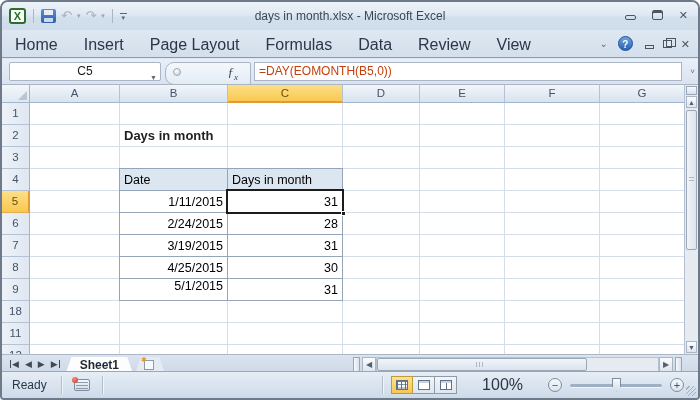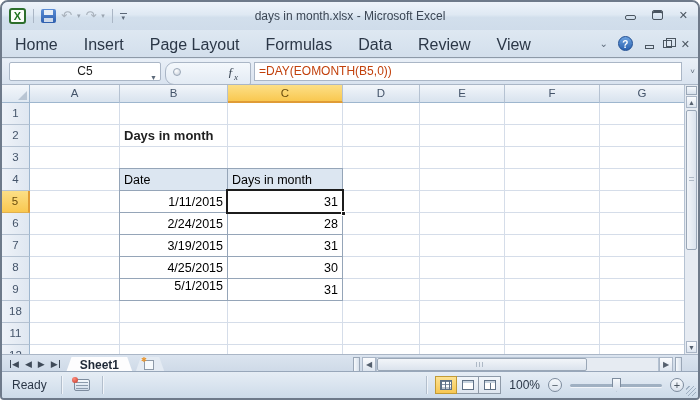--- a/index.html
+++ b/index.html
@@ -161,21 +161,21 @@
   .viewbtns { display:flex; }
   .vb { width:22px; height:18px; border:1px solid #8headline; border:1px solid #8e9aa8; background:linear-gradient(to bottom,#f2f6fa,#dde5ef);
     display:flex; align-items:center; justify-content:center; }
   .vb.active { background:linear-gradient(to bottom,#fde292,#f7c752); border-color:#c District; border-color:#c29b35; }
   .vb + .vb { border-left:none; }
   .vbi { width:12px; height:10px; border:1px solid #5f7186; background:#fff; }
   .vbi.grid { background-image:linear-gradient(#5f7186 1px,transparent 1px),linear-gradient(90deg,#5f7186 1px,transparent 1px);
     background-size:4px 3.3px; }
   .vbi.pagelayout { box-shadow:inset 0 2px 0 #c7d3df; }
   .vbi.pagebreak { background-image:linear-gradient(90deg,transparent 5px,#5f7186 5px,#5f7186 6px,transparent 6px); box-shadow:inset 0 2px 0 #c7d3df; }
-  #zoom-level { font-size:12px; color:#2b3747; margin:0 0; }
+  #zoom-level { font-size:16px; color:#2b3747; margin:0 17px; }
   .zoom-circle { width:14px; height:14px; border-radius:50%; border:1px solid #7d8c9e;
     background:linear-gradient(to bottom,#f6f9fc,#dbe3ed); color:#4a5560; font-size:11px;
     text-align:center; line-height:12px; }
   .zoom-track { width:92px; height:3px; background:#9fb0c2; border-radius:2px; position:relative; box-shadow:0 1px 0 #f0f4f9; }
   .zoom-thumb { position:absolute; left:42px; top:-6px; width:9px; height:14px;
     background:linear-gradient(to bottom,#f6f9fc,#d3dde9); border:1px solid #7d8c9e;
     clip-path:polygon(0 0,100% 0,100% 65%,50% 100%,0 65%); }
   .grip { position:absolute; right:2px; bottom:2px; width:10px; height:10px;
     background:repeating-linear-gradient(135deg,transparent 0 2px,#9fb0c2 2px 3px); }
 </style>

